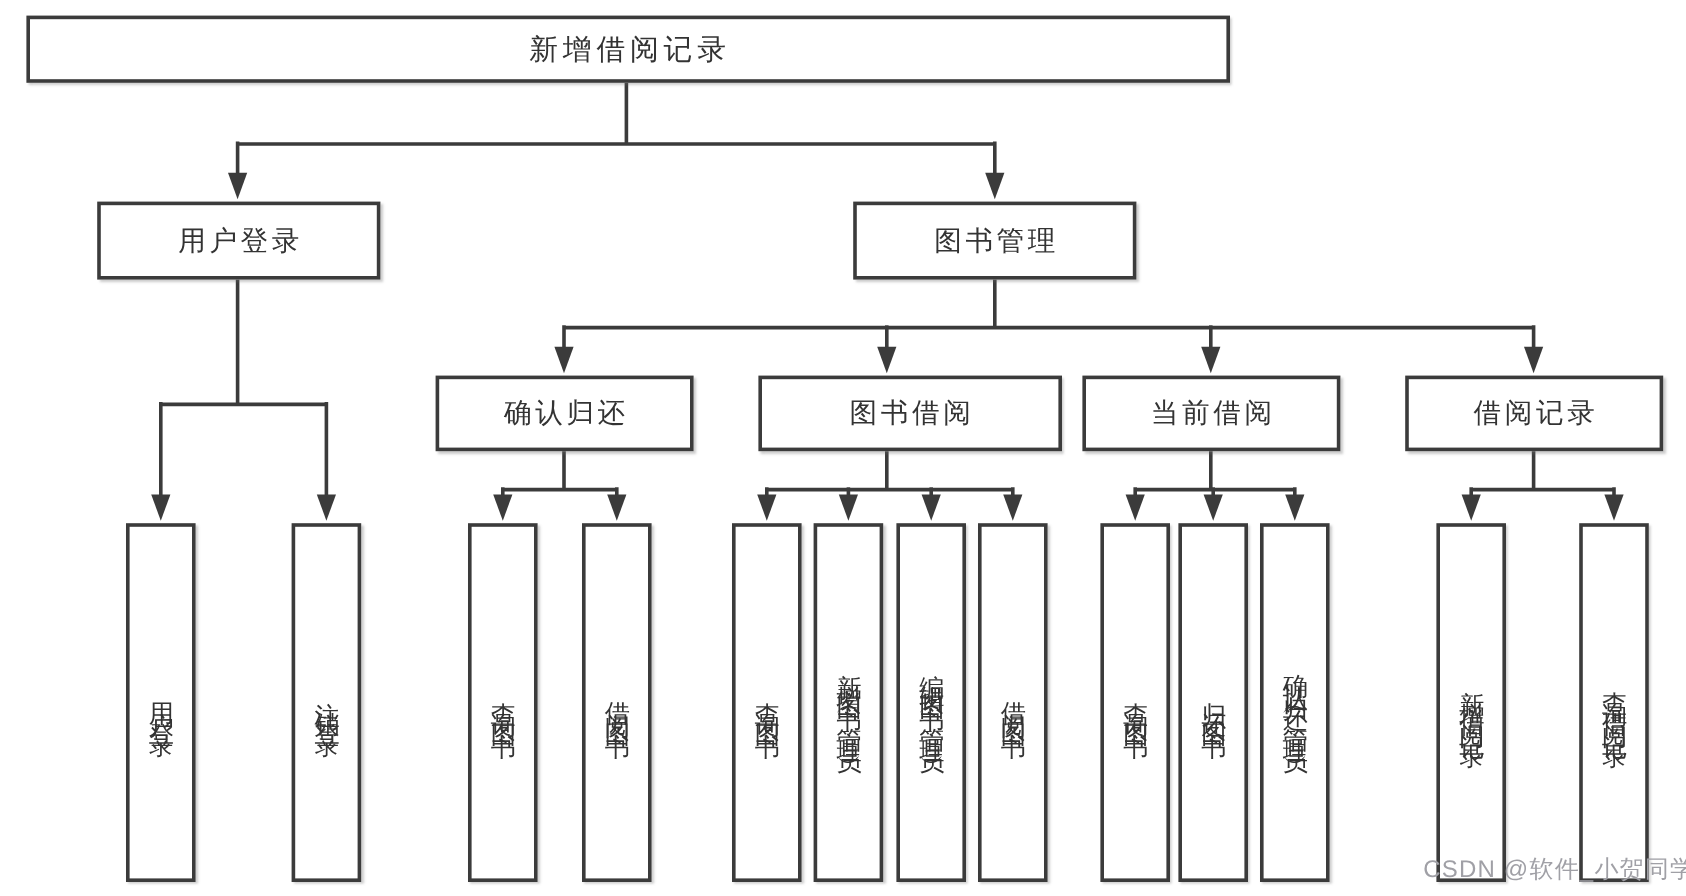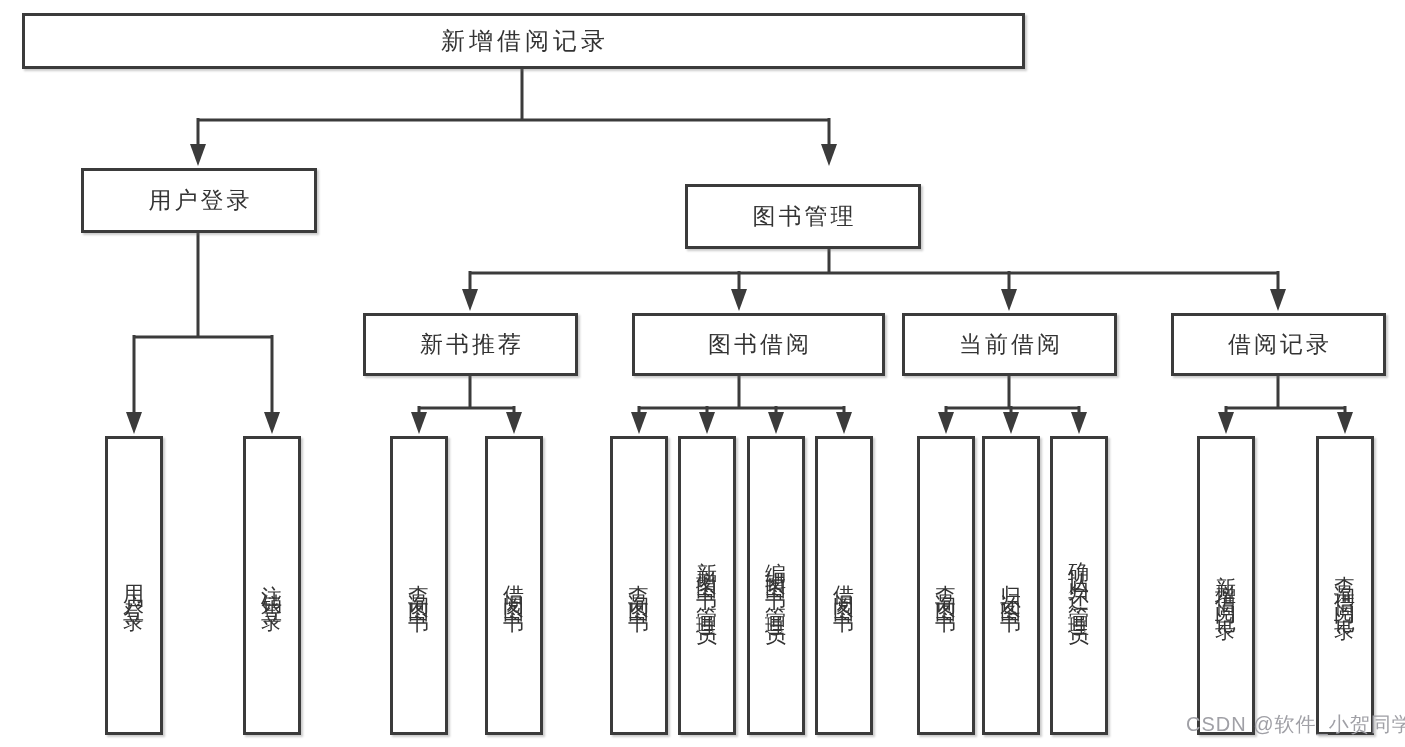--- a/index.html
+++ b/index.html
@@ -108,26 +108,26 @@
     </g>
   </svg>
 
   <div class="node root" style="left:22px; top:13px; width:1003px; height:56px;">
     <span class="label">新增借阅记录</span>
   </div>
 
   <div class="node" style="left:81px; top:168px; width:236px; height:65px;">
     <span class="label">用户登录</span>
   </div>
-  <div class="node" style="left:685px; top:168px; width:236px; height:65px;margin-top:16px;">
+  <div class="node" style="left:711px; top:168px; width:236px; height:65px;">
     <span class="label">图书管理</span>
   </div>
 
   <div class="node" style="left:363px; top:313px; width:215px; height:63px;">
-    <span class="label">新书推荐</span>
+    <span class="label">确认归还</span>
   </div>
   <div class="node" style="left:632px; top:313px; width:253px; height:63px;">
     <span class="label">图书借阅</span>
   </div>
   <div class="node" style="left:902px; top:313px; width:215px; height:63px;text-align:right;">
     <span class="label">当前借阅</span>
   </div>
   <div class="node" style="left:1171px; top:313px; width:215px; height:63px;">
     <span class="label">借阅记录</span>
   </div>

